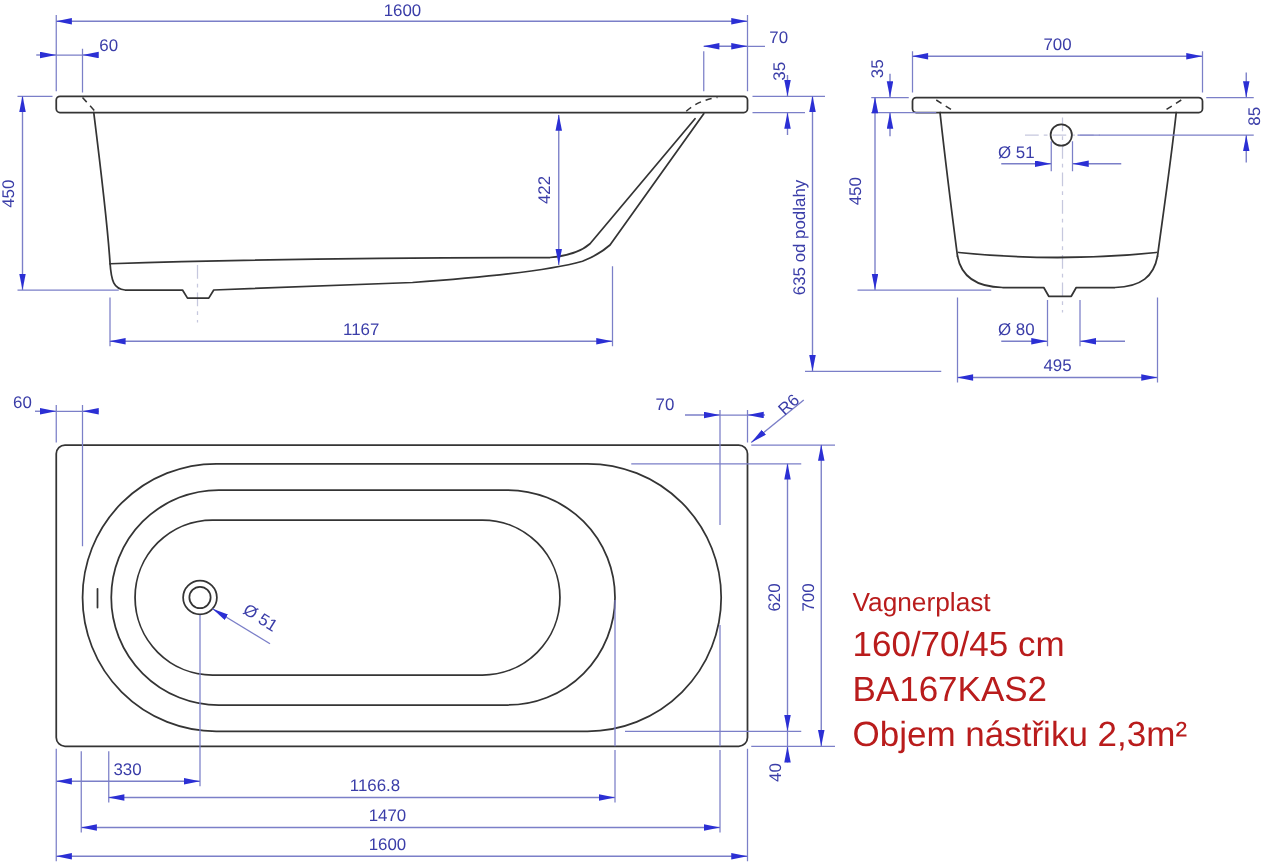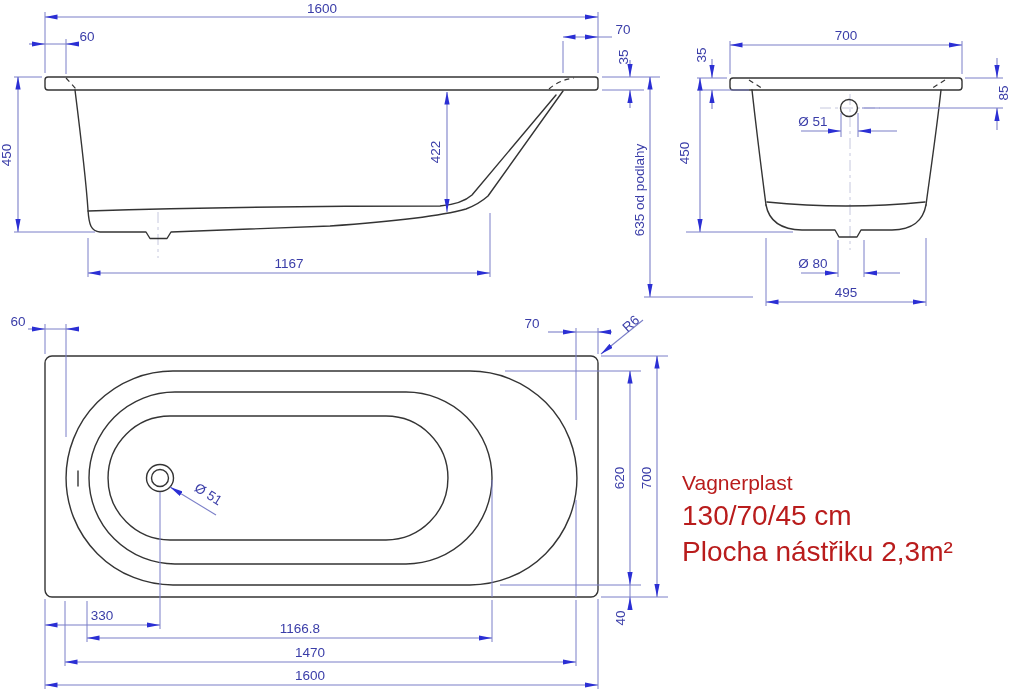--- a/index.html
+++ b/index.html
@@ -175,16 +175,17 @@
     <text class="t" x="310" y="657" text-anchor="middle">1470</text>
 
     <path class="d" d="M45,599 V689 M598,599 V689"></path>
     <path class="dl" d="M45,685 H598" marker-start="url(#mS)" marker-end="url(#mE)"></path>
     <text class="t" x="310" y="680" text-anchor="middle">1600</text>
   </g>
 </svg>
 
   <div id="product">
     <div class="brand">Vagnerplast</div>
-    <div class="big">130/70/45 cm</div>
-    <div class="big">Plocha nástřiku 2,3m²</div>
+    <div class="big">160/70/45 cm</div>
+    <div class="big">BA167KAS2</div>
+    <div class="big">Objem nástřiku 2,3m²</div>
   </div>
 </div>
 
 </body></html>

